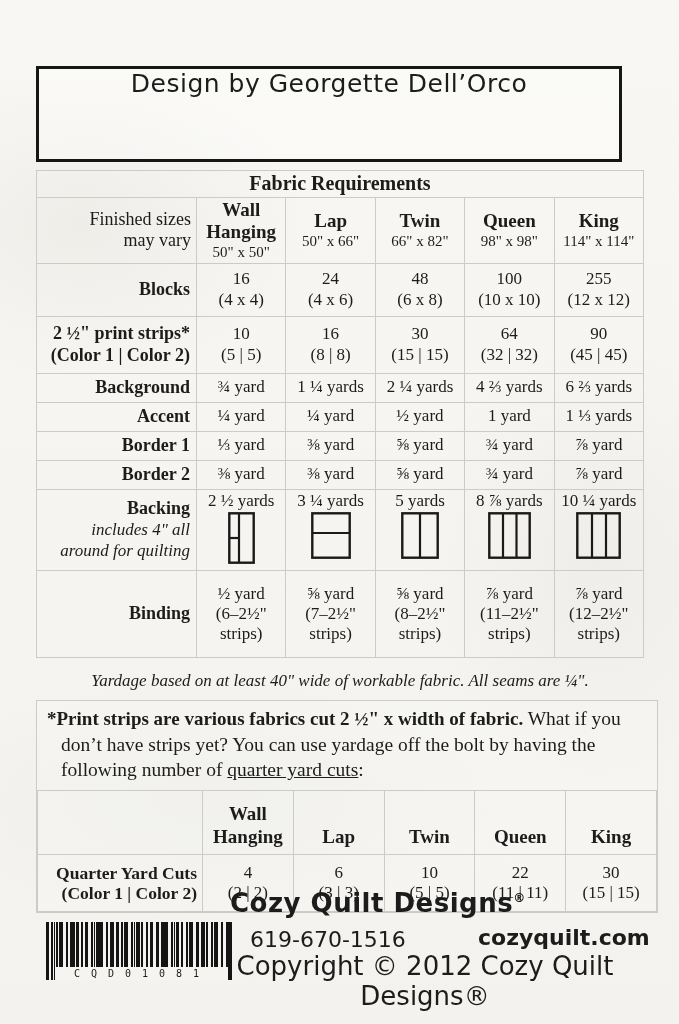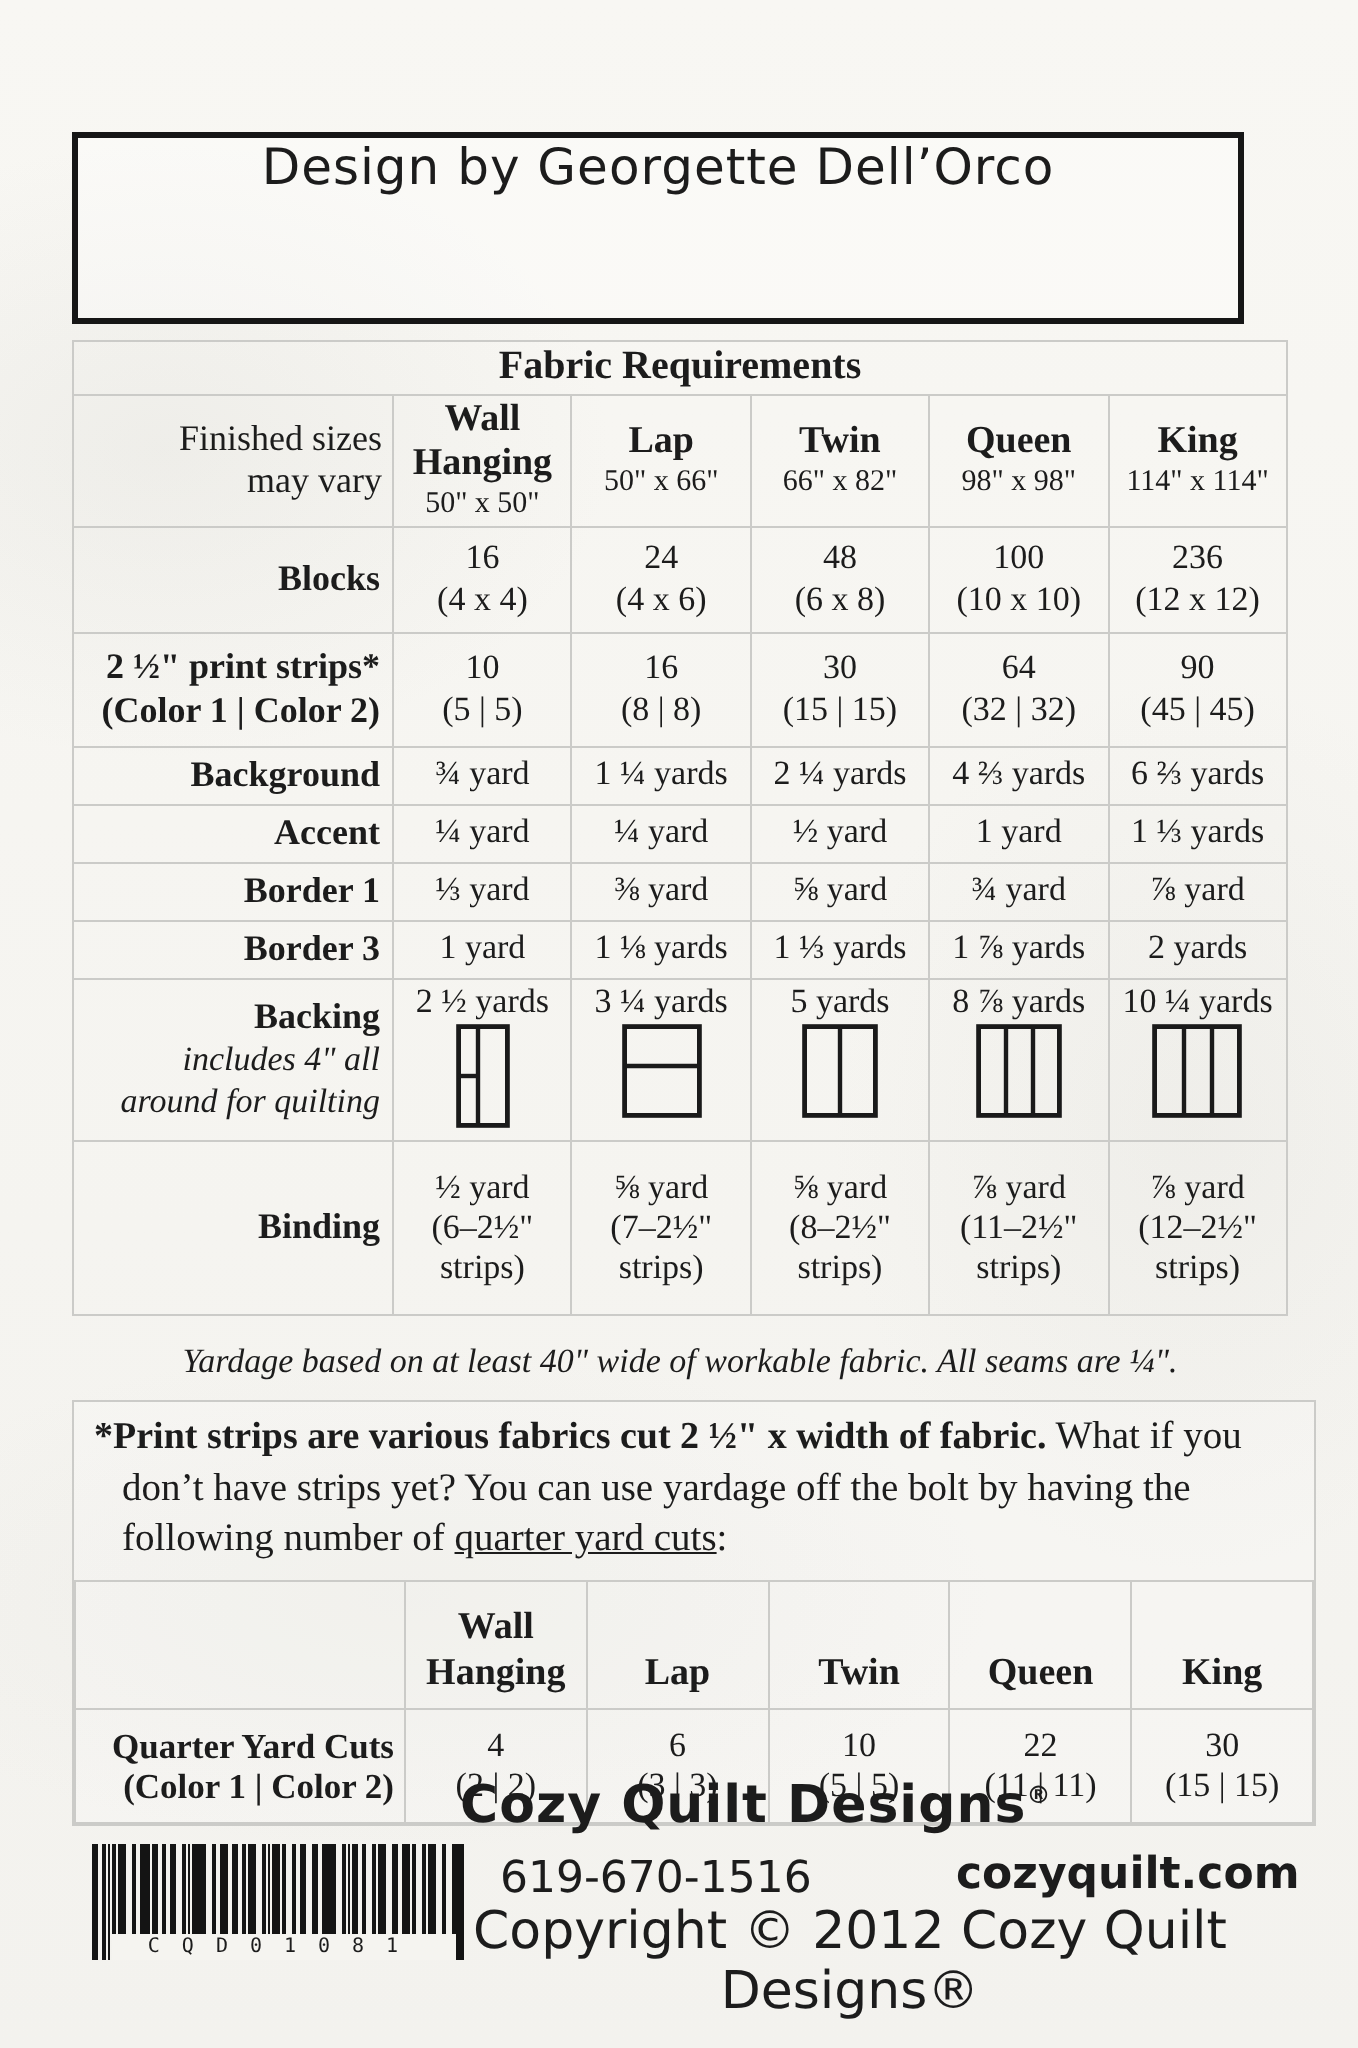--- a/index.html
+++ b/index.html
@@ -126,21 +126,21 @@
       <div class="col-size">114" x 114"</div>
     </td>
   </tr>
 
   <tr class="two-line">
     <th class="rowlabel">Blocks</th>
     <td class="val"><span>16</span><br><span>(4 x 4)</span></td>
     <td class="val"><span>24</span><br><span>(4 x 6)</span></td>
     <td class="val"><span>48</span><br><span>(6 x 8)</span></td>
     <td class="val"><span>100</span><br><span>(10 x 10)</span></td>
-    <td class="val"><span>236</span><br><span>(12 x 12)</span></td>
+    <td class="val"><span>255</span><br><span>(12 x 12)</span></td>
   </tr>
 
   <tr class="strips-row">
     <th class="rowlabel">
       <span>2 ½" print strips*</span><br>
       <span>(Color 1 | Color 2)</span>
     </th>
     <td class="val"><span>10</span><br><span>(5 | 5)</span></td>
     <td class="val"><span>16</span><br><span>(8 | 8)</span></td>
     <td class="val"><span>30</span><br><span>(15 | 15)</span></td>
@@ -166,26 +166,26 @@
   </tr>
   <tr class="simple">
     <th class="rowlabel">Border 1</th>
     <td class="val">⅓ yard</td>
     <td class="val">⅜ yard</td>
     <td class="val">⅝ yard</td>
     <td class="val">¾ yard</td>
     <td class="val">⅞ yard</td>
   </tr>
   <tr class="simple">
-    <th class="rowlabel">Border 3</th>
-    <td class="val">1 yard</td>
-    <td class="val">1 ⅛ yards</td>
-    <td class="val">1 ⅓ yards</td>
-    <td class="val">1 ⅞ yards</td>
-    <td class="val">2 yards</td>
+    <th class="rowlabel">Border 2</th>
+    <td class="val">⅜ yard</td>
+    <td class="val">⅜ yard</td>
+    <td class="val">⅝ yard</td>
+    <td class="val">¾ yard</td>
+    <td class="val">⅞ yard</td>
   </tr>
 
   <tr class="backing-row">
     <th class="rowlabel">
       <span>Backing</span><br>
       <span class="backing-note">
         <span>includes 4" all</span><br>
         <span>around for quilting</span>
       </span>
     </th>

